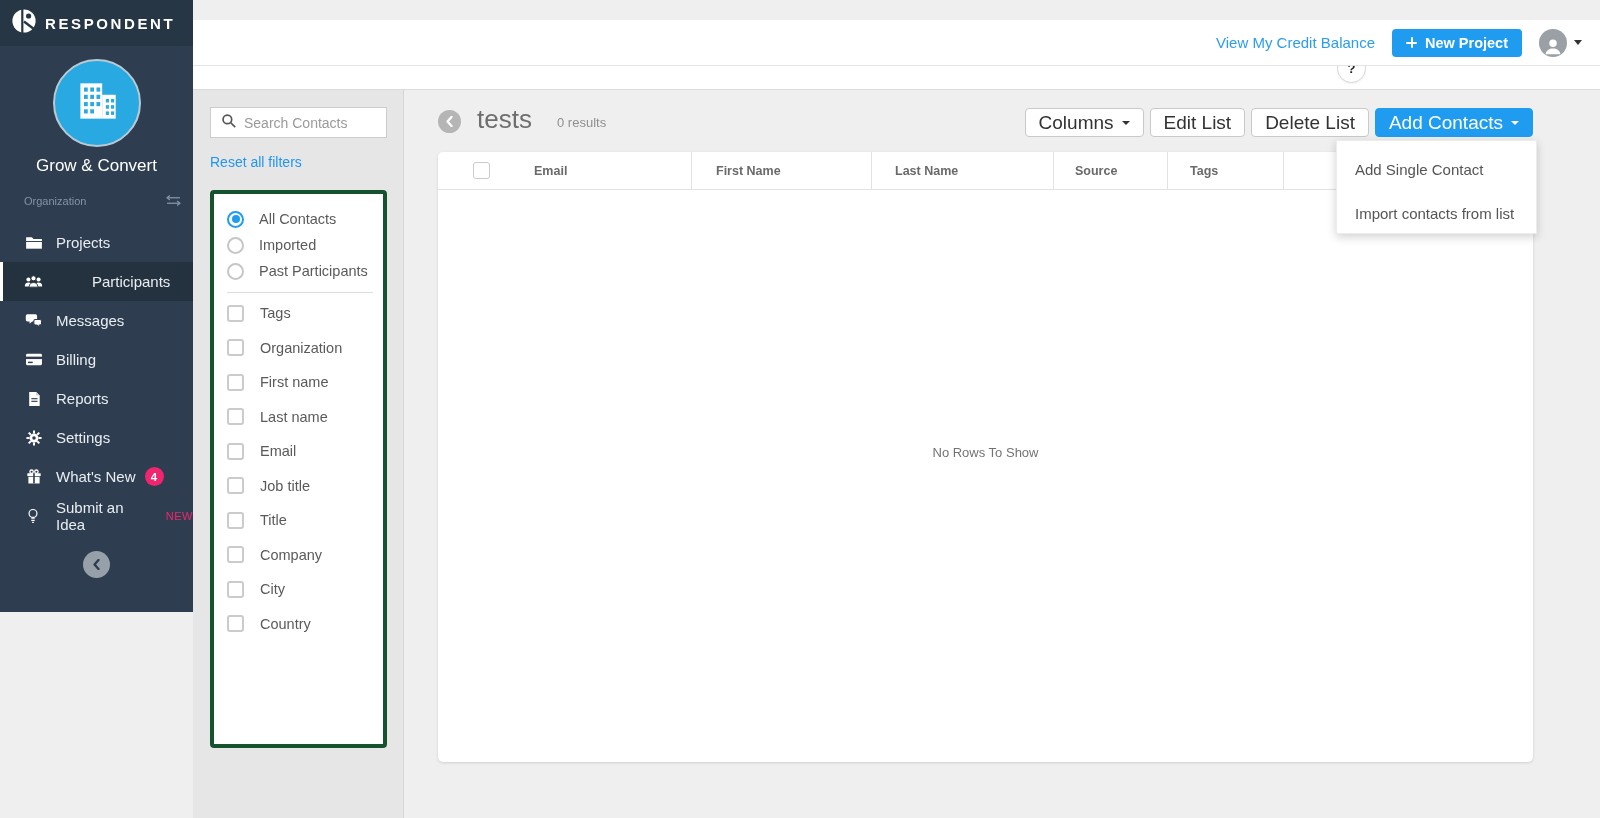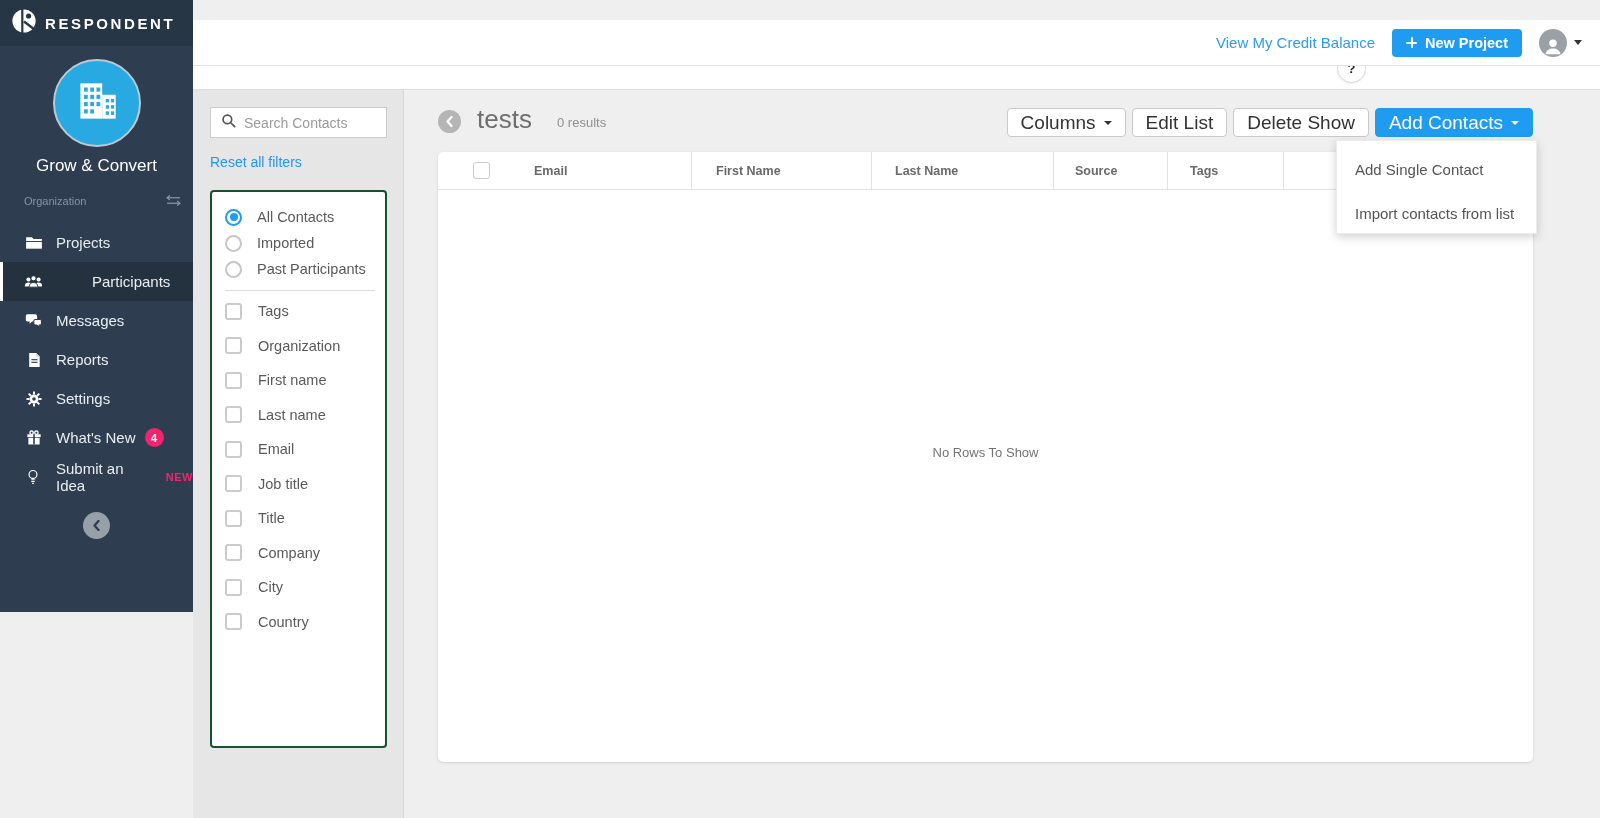--- a/index.html
+++ b/index.html
@@ -14,21 +14,21 @@
   .workspace-circle { width:88px; height:88px; border-radius:50%; background:#29a9e2; border:2px solid #b9cad4; margin:0 auto; display:flex; align-items:center; justify-content:center; cursor:pointer; }
   .workspace-name { color:#fff; font-size:17px; margin-top:9px; font-weight:400; }
   .section-row { margin-top:12px; height:26px; padding:0 12px 0 24px; display:flex; justify-content:space-between; align-items:center; }
   .section-label { color:#8494a4; font-size:11px; }
   .nav { margin-top:9px; }
   .nav-item { height:39px; display:flex; align-items:center; padding-left:24px; color:#e9edf1; font-size:15px; cursor:pointer; position:relative; }
   .nav-item.active { background:#243240;gap:36px; }
   .nav-item.active::before { content:""; position:absolute; left:0; top:0; bottom:0; width:3px; background:#ffffff; }
   .nav-icon { width:19px; display:flex; justify-content:center; align-items:center; margin-right:13px; }
   .badge { background:#f1246e; color:#fff; min-width:19px; height:19px; border-radius:50%; font-size:11.5px; font-weight:700; display:flex; align-items:center; justify-content:center; margin-left:9px; }
-  .new-tag { color:#f1246e; font-size:11px; font-weight:700; margin-left:9px; letter-spacing:.5px; }
+  .new-tag { color:#f1246e; font-size:11px; font-weight:400; margin-left:9px; letter-spacing:.5px; }
   .collapse-btn { width:27px; height:27px; border-radius:50%; background:#97a0a8; margin:16px auto 0; display:flex; align-items:center; justify-content:center; cursor:pointer; }
 
   
   .topbar { position:absolute; left:193px; right:0; top:0; height:46px; background:#fff; border-bottom:1px solid #e4e4e4; display:flex; align-items:center; justify-content:flex-end; gap:17px; padding-right:18px; z-index:5;margin-top:20px; }
   .credit-link { color:#2b9df0; font-size:15px; cursor:pointer; text-decoration:none; }
   .new-project-btn { background:#1f9cf0; color:#fff; font-size:14.5px; font-weight:600; border:none; border-radius:4px; height:28px; padding:0 14px; display:flex; align-items:center; gap:8px; cursor:pointer; }
   .plus-icon { position:relative; width:11px; height:11px; }
   .plus-icon::before { content:""; position:absolute; left:4.5px; top:0; width:2.4px; height:11px; background:#fff; border-radius:1px; }
   .plus-icon::after { content:""; position:absolute; top:4.5px; left:0; height:2.4px; width:11px; background:#fff; border-radius:1px; }
   .avatar-wrap { display:flex; align-items:center; gap:7px; cursor:pointer; }
@@ -43,21 +43,21 @@
   .help-btn { position:absolute; right:234px; top:8px; width:29px; height:29px; border-radius:50%; border:1px solid #d8d8d8; background:#fff; font-size:13px; font-weight:700; color:#222; display:flex; align-items:center; justify-content:center; cursor:pointer; box-shadow:0 1px 2px rgba(0,0,0,.06); }
 
   
   .content { position:absolute; left:193px; right:0; top:90px; bottom:0; background:#efefef; }
 
   .filter-col { position:absolute; left:0; top:0; bottom:0; width:211px; background:#e6e6e6; border-right:1px solid #d6d6d6; }
   .search-box { position:absolute; left:17px; top:17px; width:177px; height:31px; background:#fff; border:1px solid #cccccc; border-radius:0; display:flex; align-items:center; padding:0 8px 0 10px; gap:8px; }
   .search-input { border:none; outline:none; flex:1; min-width:0; font-size:14px; color:#444; background:transparent; }
   .search-input::placeholder { color:#9a9a9a; }
   .reset-link { position:absolute; left:17px; top:64px; color:#2196f3; font-size:14px; cursor:pointer; }
-  .filter-panel { position:absolute; left:17px; top:100px; width:177px; height:558px; background:#fff; border:2px solid #14532d; border-radius:4px; padding:12px 10px 0 13px; }
+  .filter-panel { position:absolute; left:17px; top:100px; width:177px; height:558px; background:#fff; border:4px solid #14532d; border-radius:4px; padding:12px 10px 0 13px; }
   .radio-row { display:flex; align-items:center; gap:15px; height:26px; cursor:pointer; }
   .radio { width:17px; height:17px; border-radius:50%; border:2px solid #c6c6c6; background:#fff; position:relative; flex:none; }
   .radio.selected { border-color:#1f9cf0; }
   .radio.selected::after { content:""; position:absolute; inset:2.5px; border-radius:50%; background:#1f9cf0; }
   .filter-label { font-size:14.5px; color:#5a5a5a; }
   .panel-divider { border-top:1px solid #dddddd; margin:8px 0 3px 0; }
   .check-row { display:flex; align-items:center; gap:16px; height:34.5px; cursor:pointer; }
   .checkbox { width:17px; height:17px; border:2px solid #cbcbcb; border-radius:3px; background:#fff; flex:none; }
 
   .back-btn { position:absolute; left:245px; top:20px; width:23px; height:23px; border-radius:50%; background:#b5b5b5; display:flex; align-items:center; justify-content:center; cursor:pointer; }
@@ -173,20 +173,30 @@
     <div class="nav-item">
       <span class="nav-icon">
         <svg viewBox="0 0 20 17" width="18" height="15">
           <path fill="#fff" d="M2.6 1.5h9a1.9 1.9 0 0 1 1.9 1.9v4.2a1.9 1.9 0 0 1-1.9 1.9H7.9L5 12.2V9.5H2.6A1.9 1.9 0 0 1 .7 7.6V3.4A1.9 1.9 0 0 1 2.6 1.5z"></path>
           <path fill="#fff" stroke="#2e3e50" stroke-width="1.2" d="M11.4 7.4h5.5a1.6 1.6 0 0 1 1.6 1.6v3a1.6 1.6 0 0 1-1.6 1.6h-1v2.4l-2.7-2.4h-1.8a1.6 1.6 0 0 1-1.6-1.6V9a1.6 1.6 0 0 1 1.6-1.6z"></path>
         </svg>
       </span>
       <span>Messages</span>
     </div>
 
+    <div class="nav-item">
+      <span class="nav-icon">
+        <svg viewBox="0 0 20 15" width="18" height="13">
+          <rect x="0.8" y="1" width="18.4" height="13" rx="1.5" fill="#fff"></rect>
+          <rect x="0.8" y="4.2" width="18.4" height="2.8" fill="#2e3e50"></rect>
+          <rect x="3" y="10" width="5.5" height="1.7" fill="#2e3e50"></rect>
+        </svg>
+      </span>
+      <span>Billing</span>
+    </div>
 
     <div class="nav-item">
       <span class="nav-icon">
         <svg viewBox="0 0 16 18" width="14" height="16">
           <path fill="#fff" d="M2.5 1h8l4 4v12h-12z"></path>
           <path fill="#c6cfd6" d="M10.5 1l4 4h-4z"></path>
           <rect x="5" y="8" width="7" height="1.3" fill="#2e3e50"></rect>
           <rect x="5" y="11" width="7" height="1.3" fill="#2e3e50"></rect>
         </svg>
       </span>
@@ -358,21 +368,21 @@
 
   <div class="actions-row">
     <button class="btn btn-light">
       <span>Columns</span>
       <span class="caret"></span>
     </button>
     <button class="btn btn-light">
       <span>Edit List</span>
     </button>
     <button class="btn btn-light">
-      <span>Delete Show</span>
+      <span>Delete List</span>
     </button>
     <button class="btn btn-primary">
       <span>Add Contacts</span>
       <span class="caret"></span>
     </button>
   </div>
 
   <div class="table-card">
     <div class="table-header">
       <div class="th th-check">

